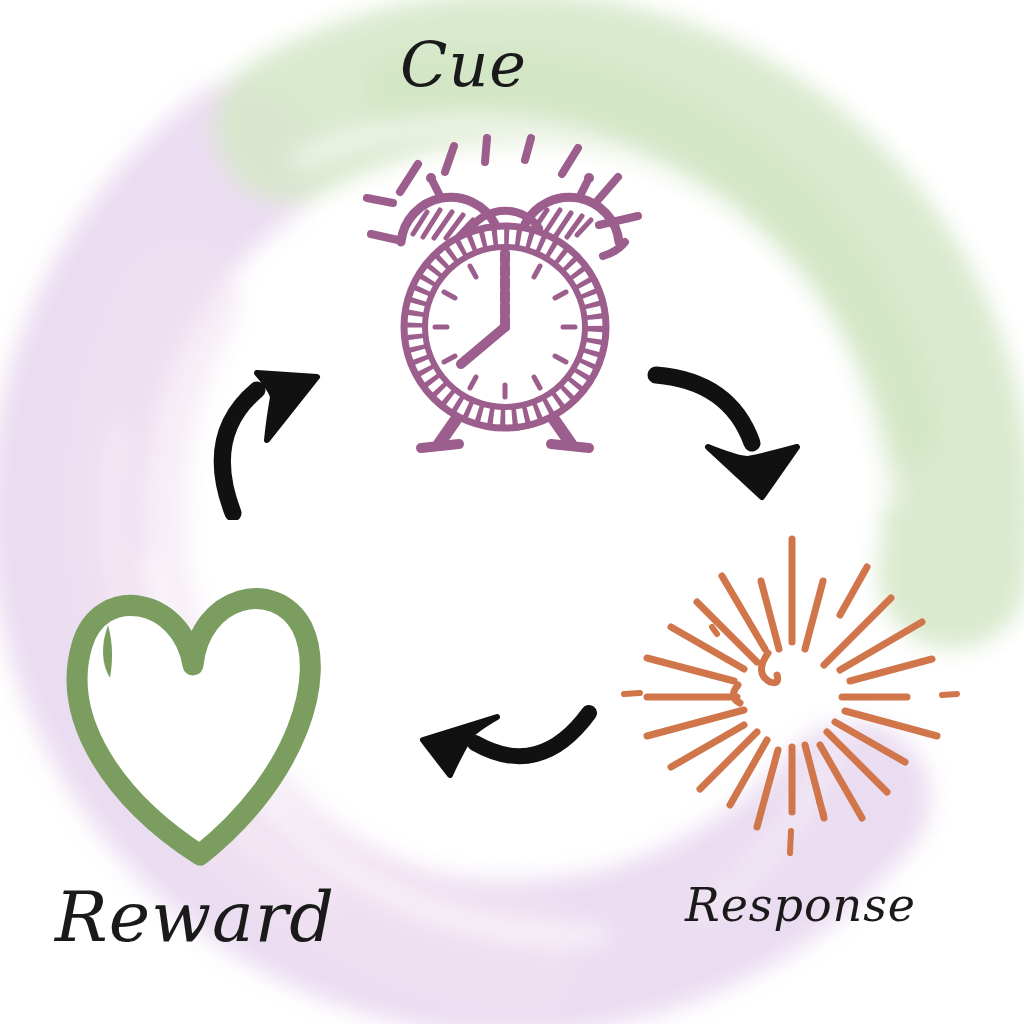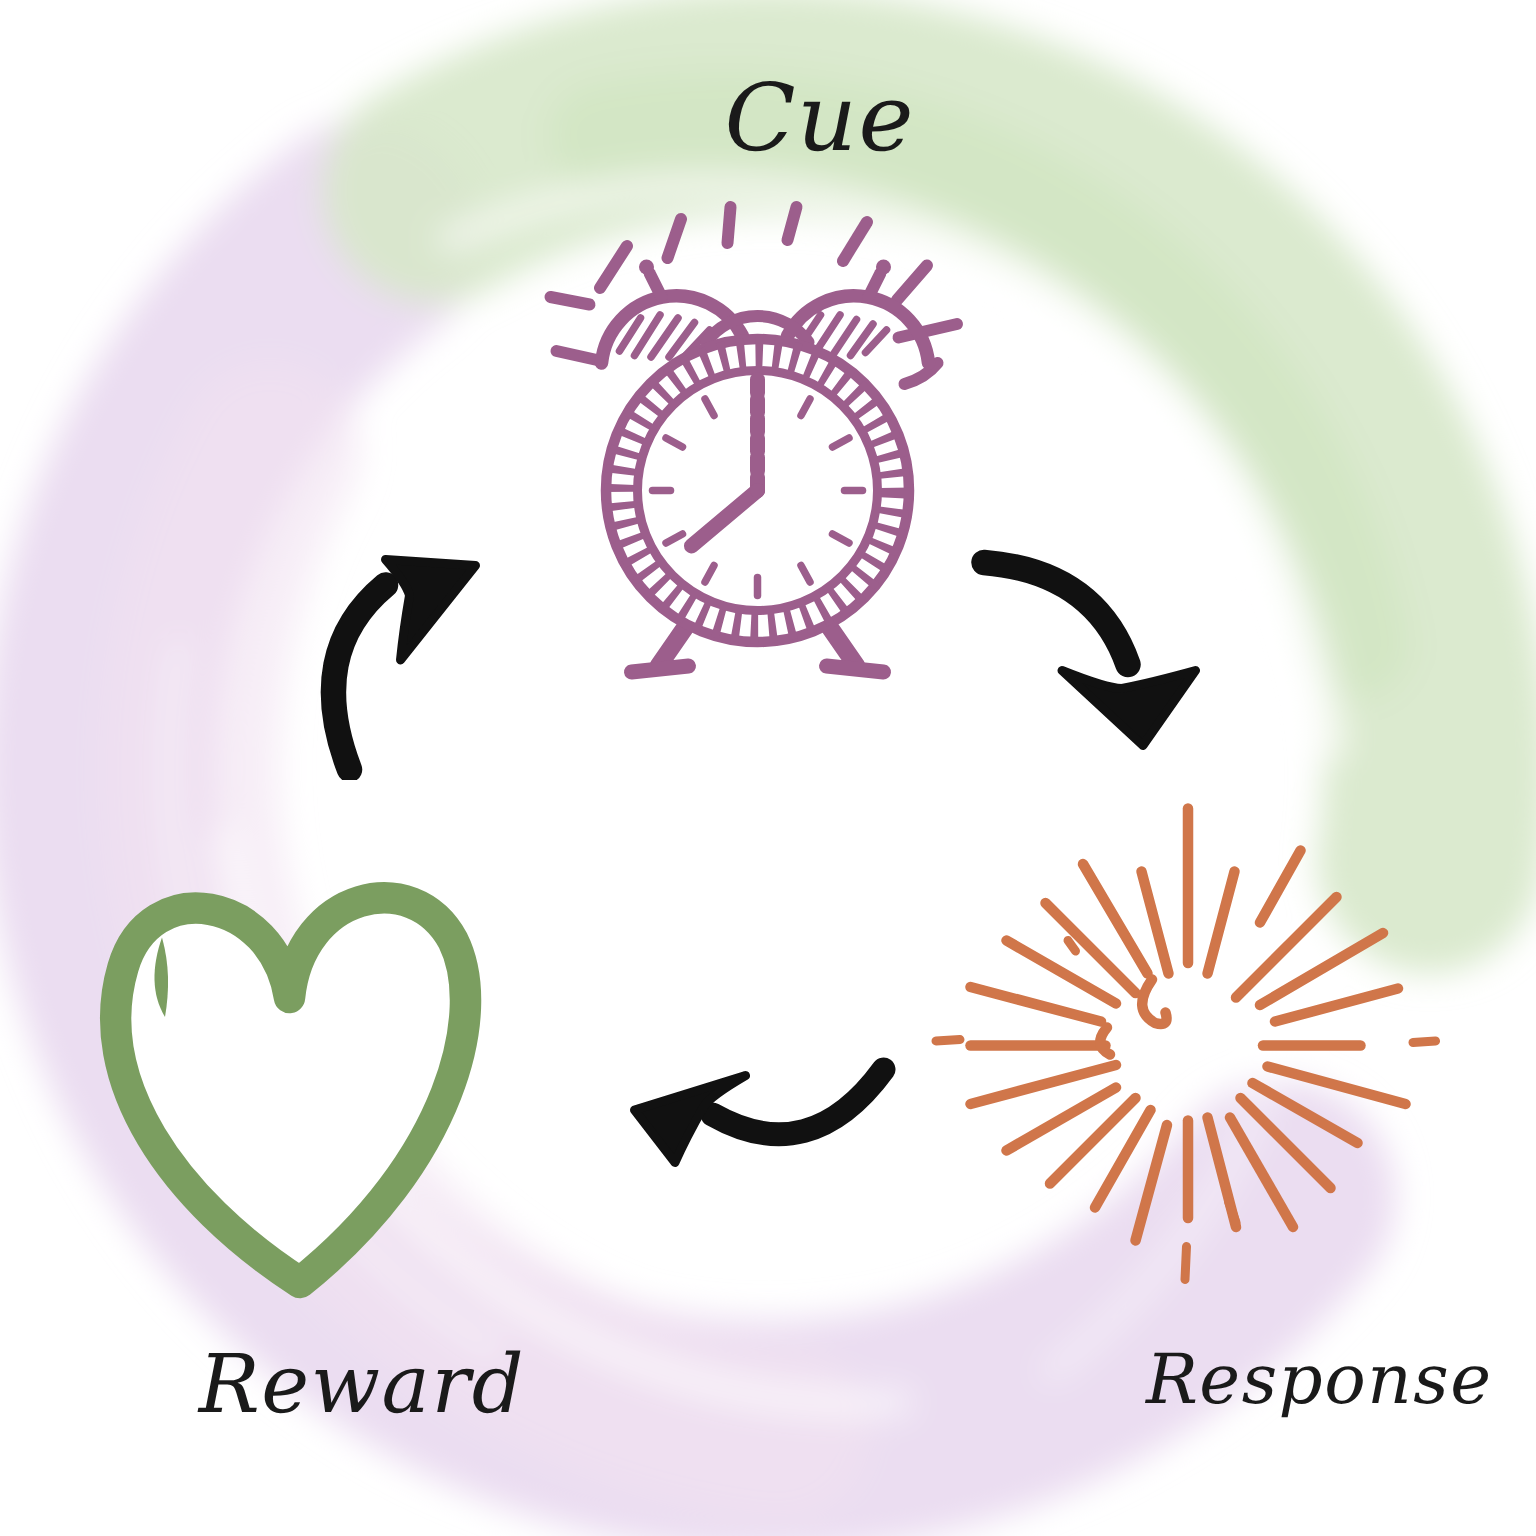--- a/index.html
+++ b/index.html
@@ -2,26 +2,26 @@
 <html><head>
 <meta charset="utf-8">
 <style>
   html,body{margin:0;padding:0;background:#ffffff;}
   .canvas{
     position:relative;width:1024px;height:1024px;background:#ffffff;
     overflow:hidden;font-family:"DejaVu Serif", serif;
   }
   .wreath,.icon-svg,.arrow-svg{position:absolute;}
   .node-label{
-    position:absolute;text-align:right;color:#1a1a1a;
+    position:absolute;text-align:left;color:#1a1a1a;
     font-style:italic;font-family:"DejaVu Serif", serif;
-    letter-spacing:1px;line-height:1;user-select:none;margin-top:14px;
+    letter-spacing:1px;line-height:1;user-select:none;
   }
   .label-cue{left:400px;top:34px;width:210px;font-size:62px;}
-  .label-reward{left:55px;top:882px;width:295px;font-size:54px;}
+  .label-reward{left:55px;top:882px;width:295px;font-size:70px;}
   .label-response{left:685px;top:882px;width:310px;font-size:46px;}
 </style>
 </head>
 <body>
 
 <div class="canvas">
 
   <svg class="wreath" width="1024" height="1024" viewBox="0 0 1024 1024" style="left:0;top:0;">
     <defs>
       <filter id="wash" x="-20%" y="-20%" width="140%" height="140%">

